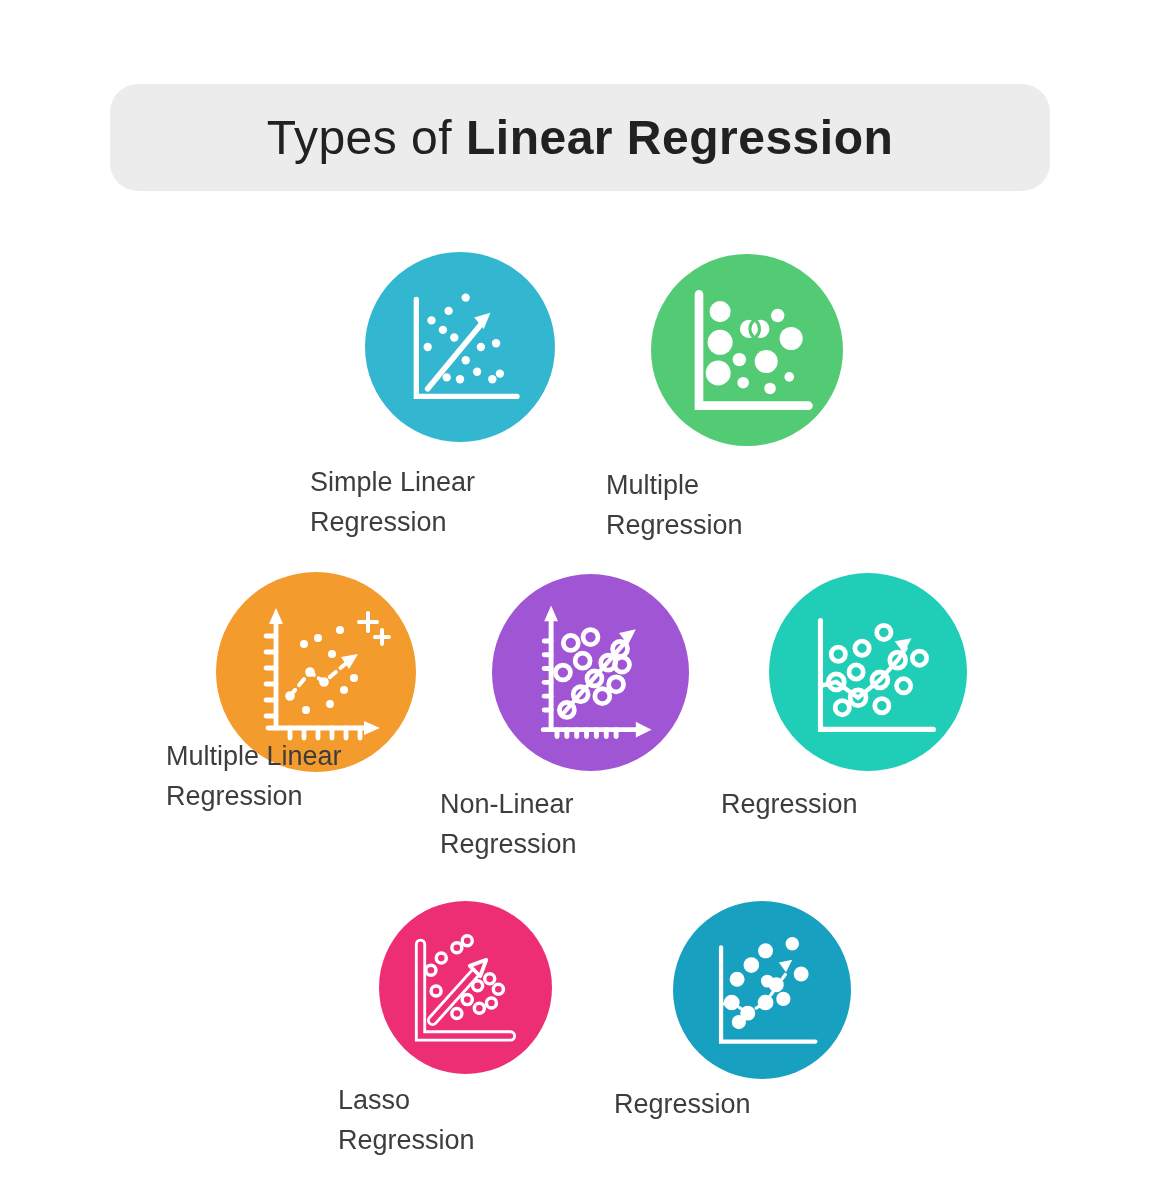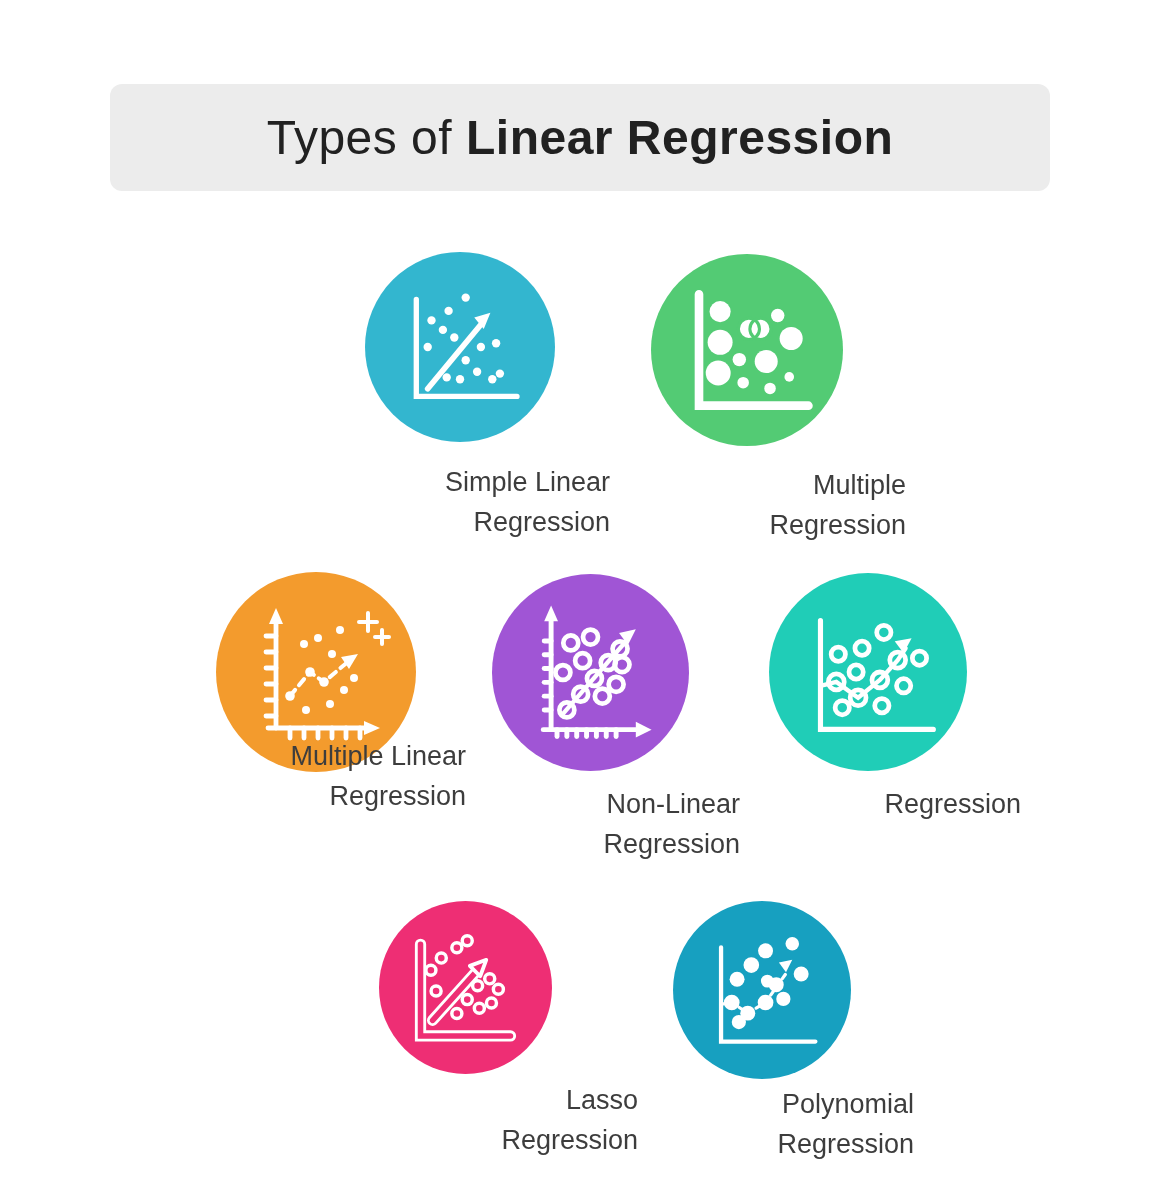--- a/index.html
+++ b/index.html
@@ -1,25 +1,25 @@
 <!DOCTYPE html>
 <html><head>
 <meta charset="utf-8">
 <style>
   html,body{margin:0;padding:0;background:#fff;}
   .page{position:relative;width:1159px;height:1200px;background:#ffffff;overflow:hidden;
         font-family:"Liberation Sans",sans-serif;}
   .header-box{position:absolute;left:110px;top:84px;width:940px;height:107px;
-        background:#ececec;border-radius:12px;display:flex;align-items:center;justify-content:center;}
+        background:#ececec;border-radius:28px;display:flex;align-items:center;justify-content:center;}
   .header-title{font-size:48px;color:#212121;letter-spacing:.5px;white-space:pre;}
   .header-title .light{font-weight:400;}
   .header-title .bold{font-weight:800;}
   .circle-item{position:absolute;}
   .circle-item svg{display:block;width:100%;height:100%;}
-  .item-label{position:absolute;width:300px;text-align:right;font-size:27px;line-height:40px;
+  .item-label{position:absolute;width:300px;text-align:left;font-size:27px;line-height:40px;
         color:#3d3d3d;font-weight:400;}
 </style>
 </head>
 <body>
 
 <div class="page">
 
   <div class="header-box">
     <div class="header-title"><span class="light">Types of </span><span class="bold">Linear Regression</span></div>
   </div>
@@ -252,17 +252,16 @@
           <circle cx="67" cy="24" r="3.8"></circle>
       </g>
     </svg>
   </div>
 
   <div class="item-label" style="left:338px;top:1080px">
     <div>Lasso</div>
     <div>Regression</div>
   </div>
   <div class="item-label" style="left:614px;top:1084px">
-    <div>Polynomial</div>
     <div>Regression</div>
   </div>
 
 </div>
 
 </body></html>

